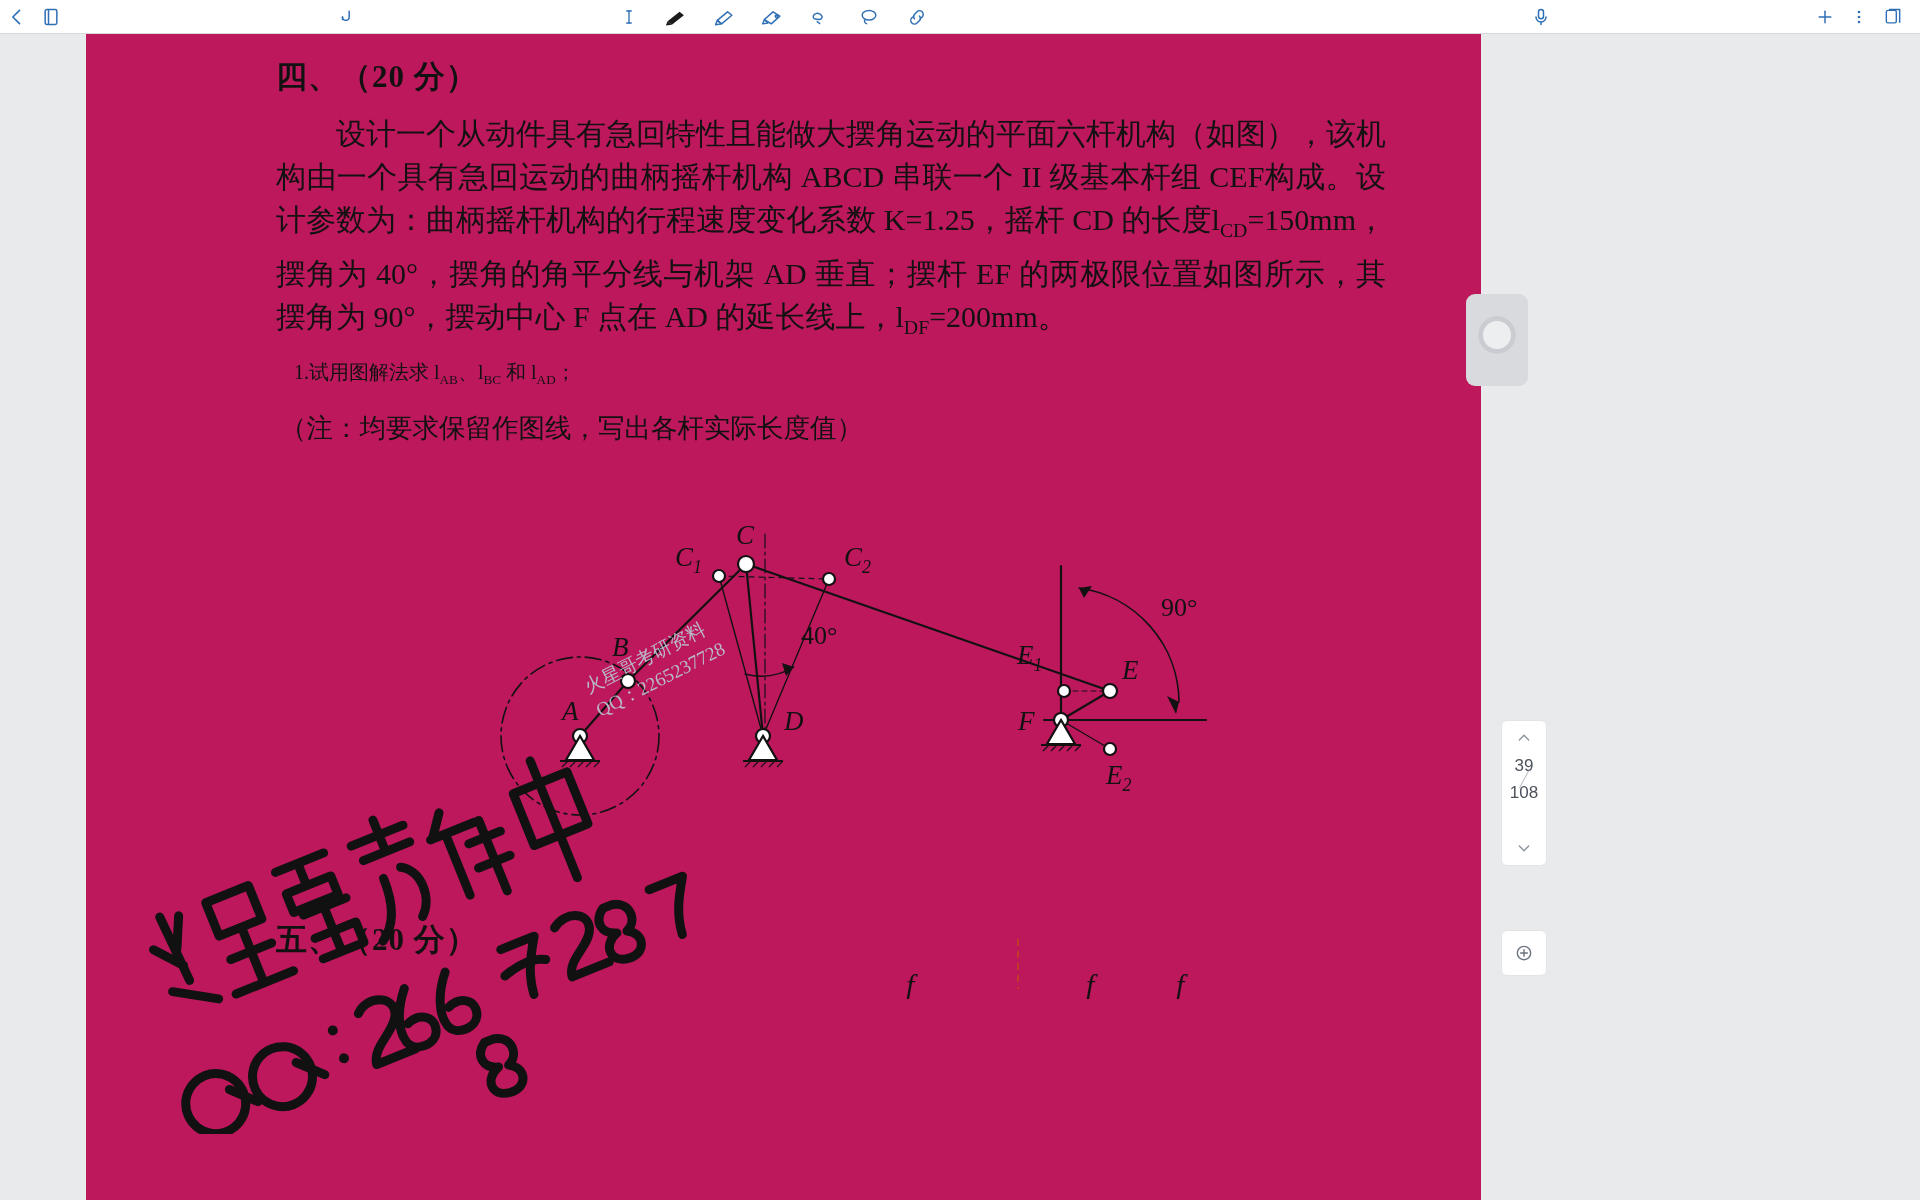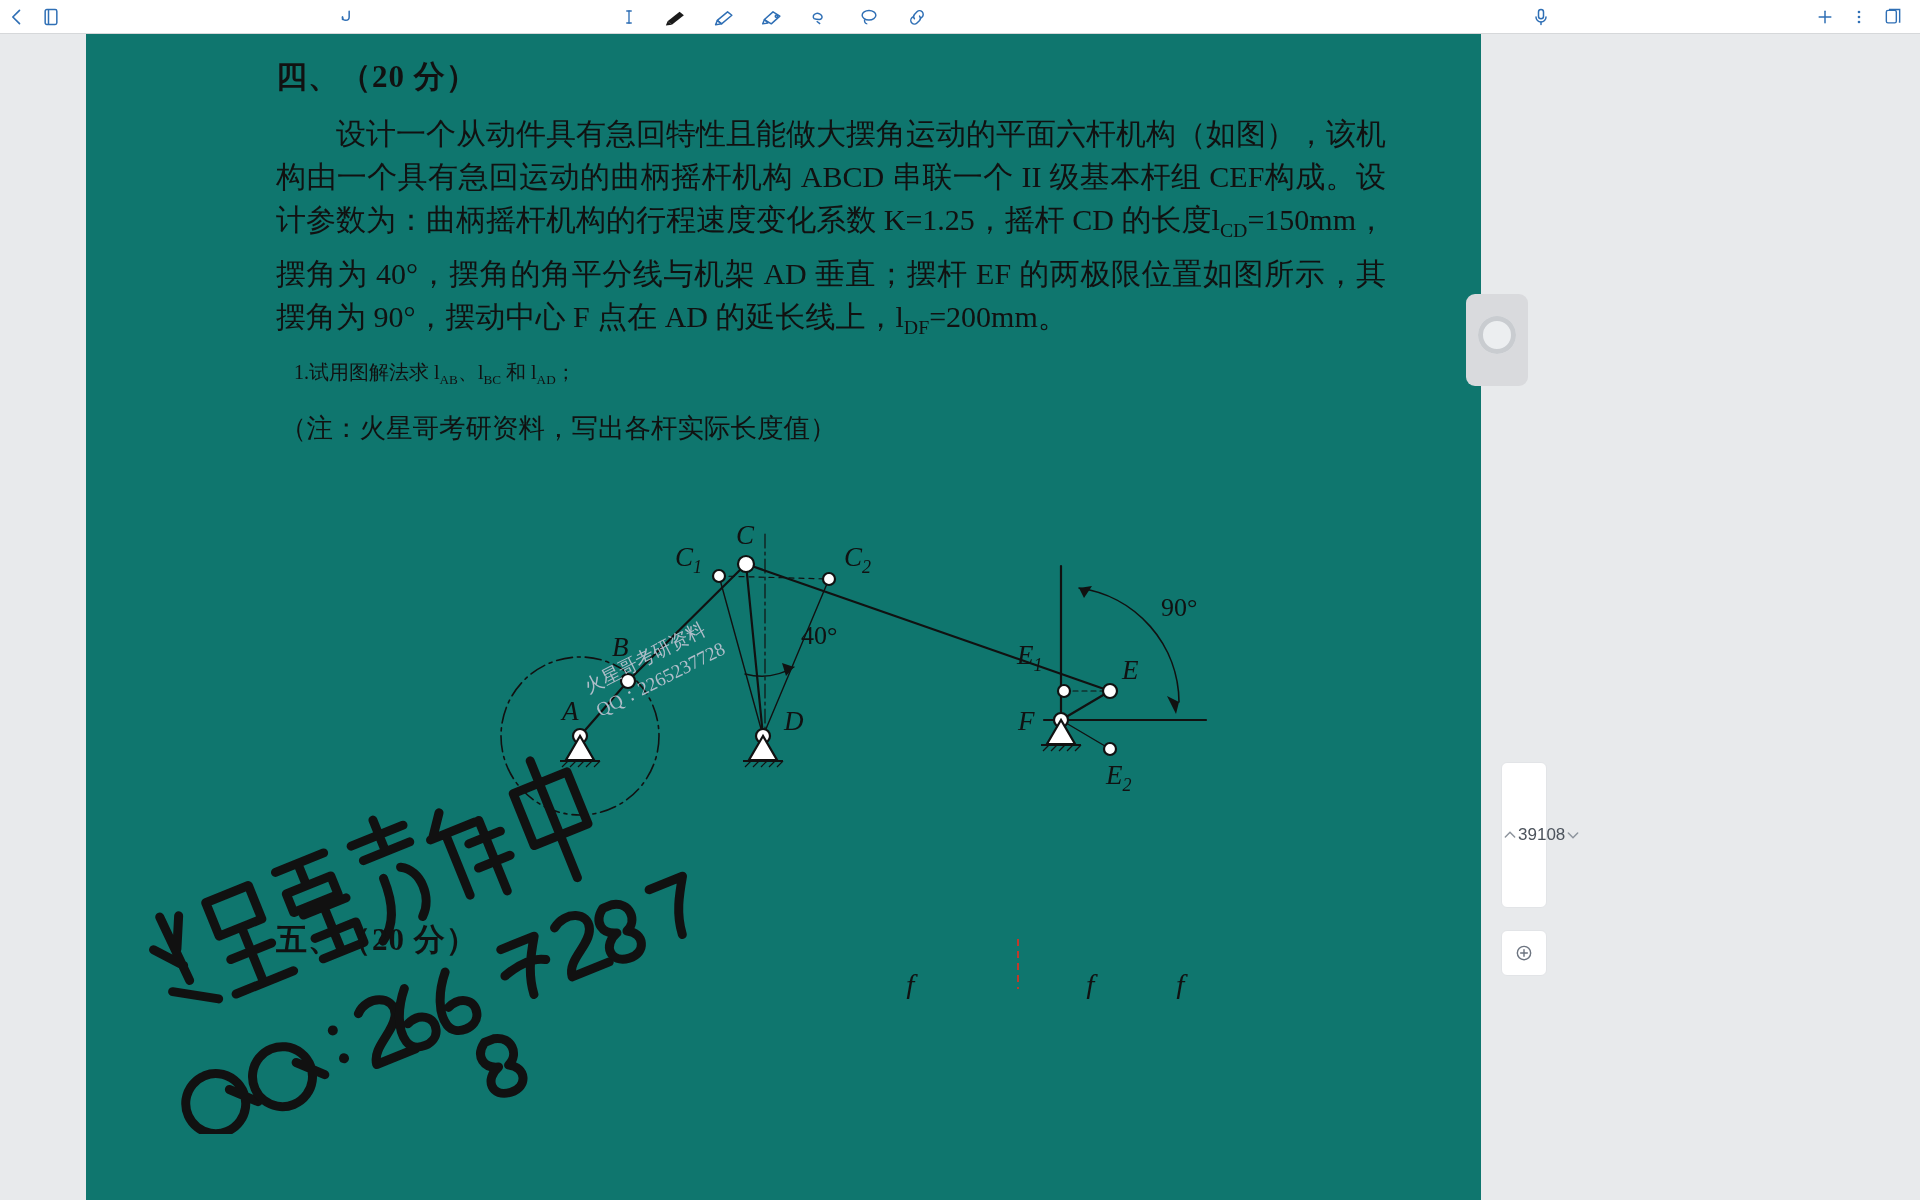--- a/index.html
+++ b/index.html
@@ -27,21 +27,21 @@
   .tb-gap-c{width:250px;flex:none;}
   .tb-gap-d{width:250px;flex:none;}
   .tb-spacer{flex:1 1 auto;}
   .tb-sep{width:14px;flex:none;}
   .tb-icon.active{
     color:#1b1b1b;
   }
   
   .page{
     position:absolute;left:86px;top:34px;width:1395px;height:1166px;
-    background:#0f766e;
+    background:#be185d;
     overflow:hidden;
   }
   .page-inner{
     position:absolute;left:0;top:0;width:1395px;height:1166px;
   }
   
   .doc{
     position:absolute;left:190px;top:22px;width:1110px;
     font-family:"Liberation Serif", serif;
     color:#111;
@@ -93,25 +93,25 @@
     position:absolute;left:1466px;top:294px;width:62px;height:92px;
     background:#d9dadd;border-radius:9px;
   }
   .blob .ring{
     position:absolute;left:12px;top:22px;width:38px;height:38px;
     border-radius:50%;
     background:#eceef0;
     box-shadow:inset 0 0 0 5px #c9ccd0;
   }
   .pager{
-    position:absolute;left:1501px;top:762px;width:44px;height:144px;
+    position:absolute;left:1501px;top:720px;width:44px;height:144px;
     background:#ffffff;
     border:1px solid #e2e4e7;
     border-radius:6px;
-    display:flex;flex-direction:row;align-items:center;
+    display:flex;flex-direction:column;align-items:center;
     color:#6c7480;
   }
   .pager .chev{
     height:34px;display:flex;align-items:center;justify-content:center;width:100%;
     font-size:15px;color:#8d949d;
   }
   .pager .num{
     font-size:17px;color:#4c535c;line-height:22px;
     font-family:"Liberation Sans", sans-serif;
   }
@@ -236,21 +236,21 @@
 
       <div class="para">
         <span>设计一个从动件具有急回特性且能做大摆角运动的平面六杆机构（如图），</span><span>该机构由一个具有急回运动的曲柄摇杆机构 ABCD 串联一个 II 级基本杆组 CEF</span><span>构成。设计参数为：曲柄摇杆机构的行程速度变化系数 K=1.25，摇杆 CD 的长度</span><span>l</span><sub>CD</sub><span>=150mm，摆角为 40°，摆角的角平分线与机架 AD 垂直；摆杆 EF 的两极限</span><span>位置如图所示，其摆角为 90°，摆动中心 F 点在 AD 的延长线上，l</span><sub>DF</sub><span>=200mm。</span>
       </div>
 
       <div class="line">
         <span>1.试用图解法求 l</span><sub>AB</sub><span>、l</span><sub>BC</sub><span> 和 l</span><sub>AD</sub><span>；</span>
       </div>
 
 
-      <div class="note">（注：火星哥考研资料，写出各杆实际长度值）</div>
+      <div class="note">（注：均要求保留作图线，写出各杆实际长度值）</div>
     </div>
 
     <div class="figure">
       <svg class="fig-svg" width="830" height="300" viewBox="0 0 830 300">
         <g stroke="#111" fill="none" stroke-width="2.2" stroke-linecap="round">
 
           <circle cx="164" cy="212" r="79" stroke-dasharray="16 5 3 5" stroke-width="1.6"></circle>
 
           <line x1="164" y1="212" x2="212" y2="157"></line>
           <line x1="212" y1="157" x2="330" y2="40"></line>

